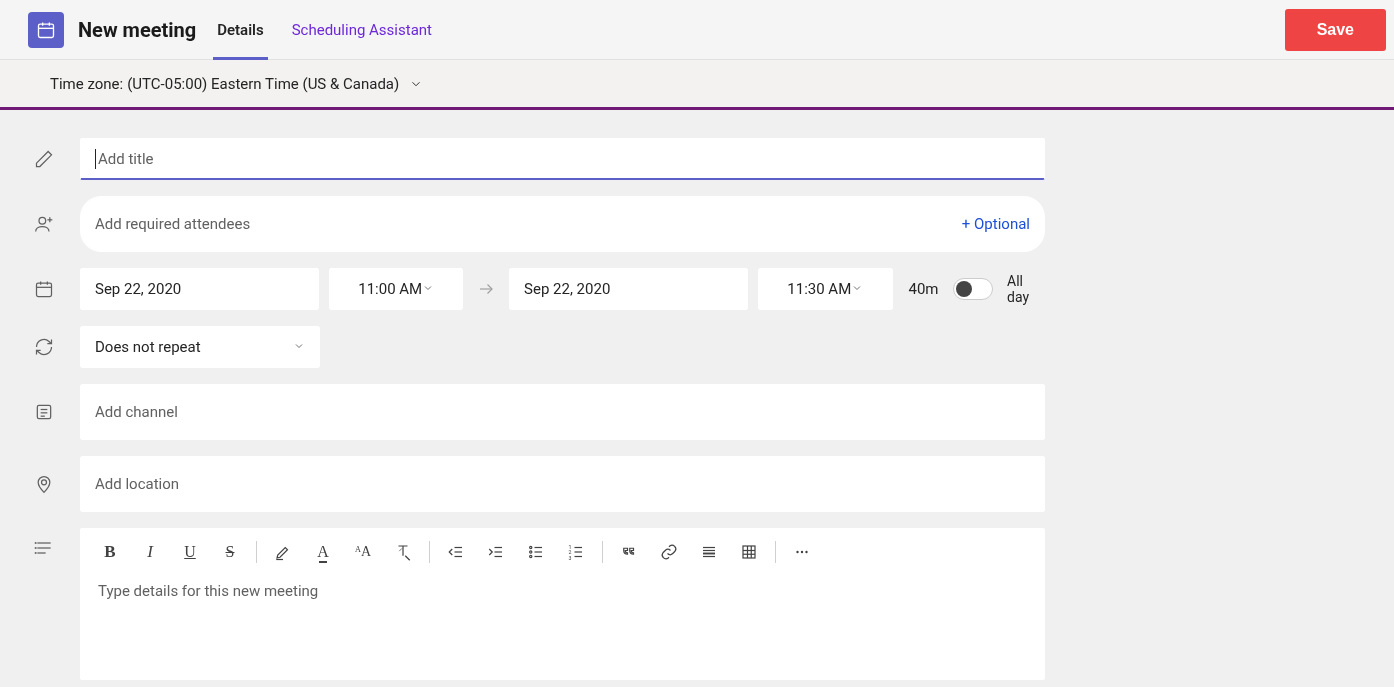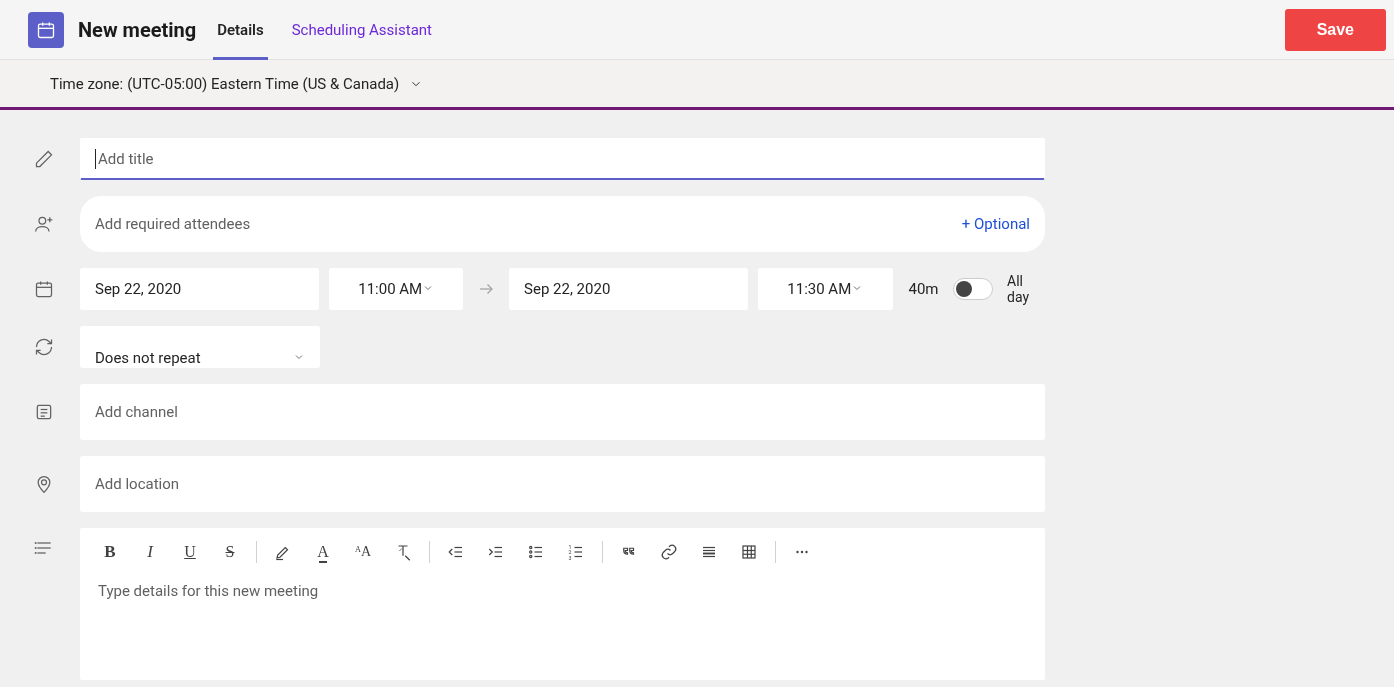--- a/index.html
+++ b/index.html
@@ -147,21 +147,21 @@
   .toggle-knob {
     width: 16px; height: 16px;
     background: #444;
     border-radius: 50%;
     position: absolute;
     left: 2px; top: 2px;
   }
   .allday-label { font-size: 14px; color: #242424; }
   .repeat-select {
     width: 240px;
-    display: flex; align-items: flex-end; justify-content: space-between;
+    display: flex; align-items: center; justify-content: space-between;
   }
   .channel-field, .location-field { flex:1; height: 56px; }
   
   .editor-row { align-items: flex-start; }
   .editor-row .row-icon { padding-top: 10px; }
   .editor {
     flex: 1;
     background: #fff;
     border-radius: 2px;
   }

